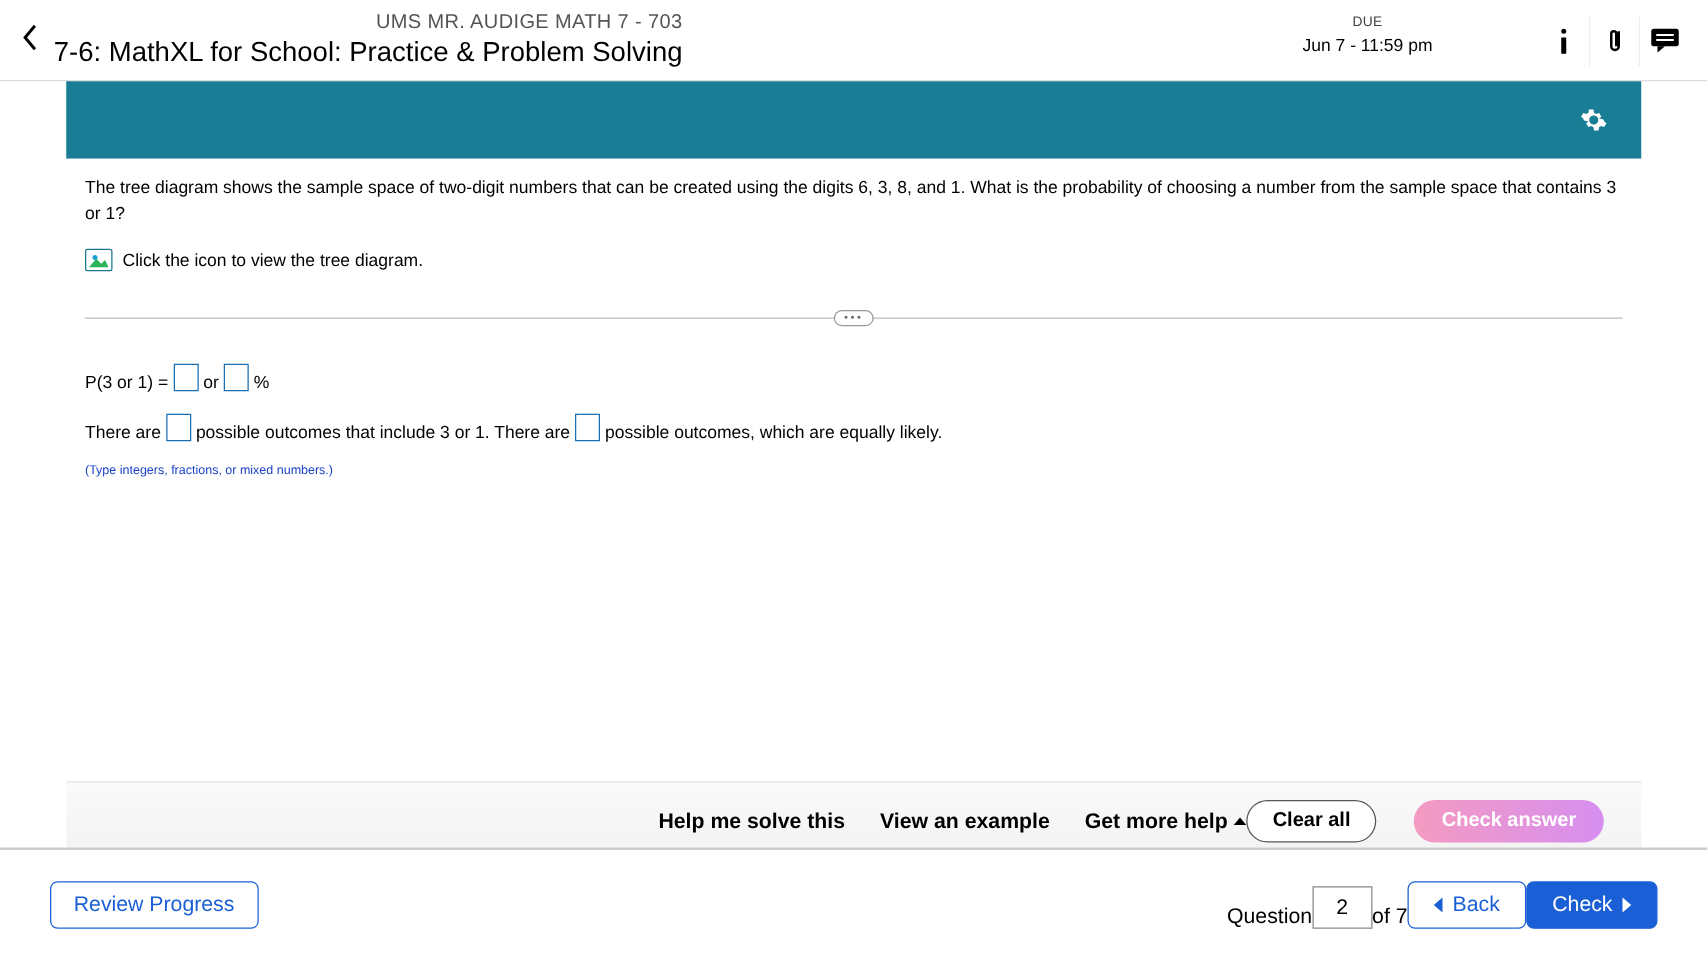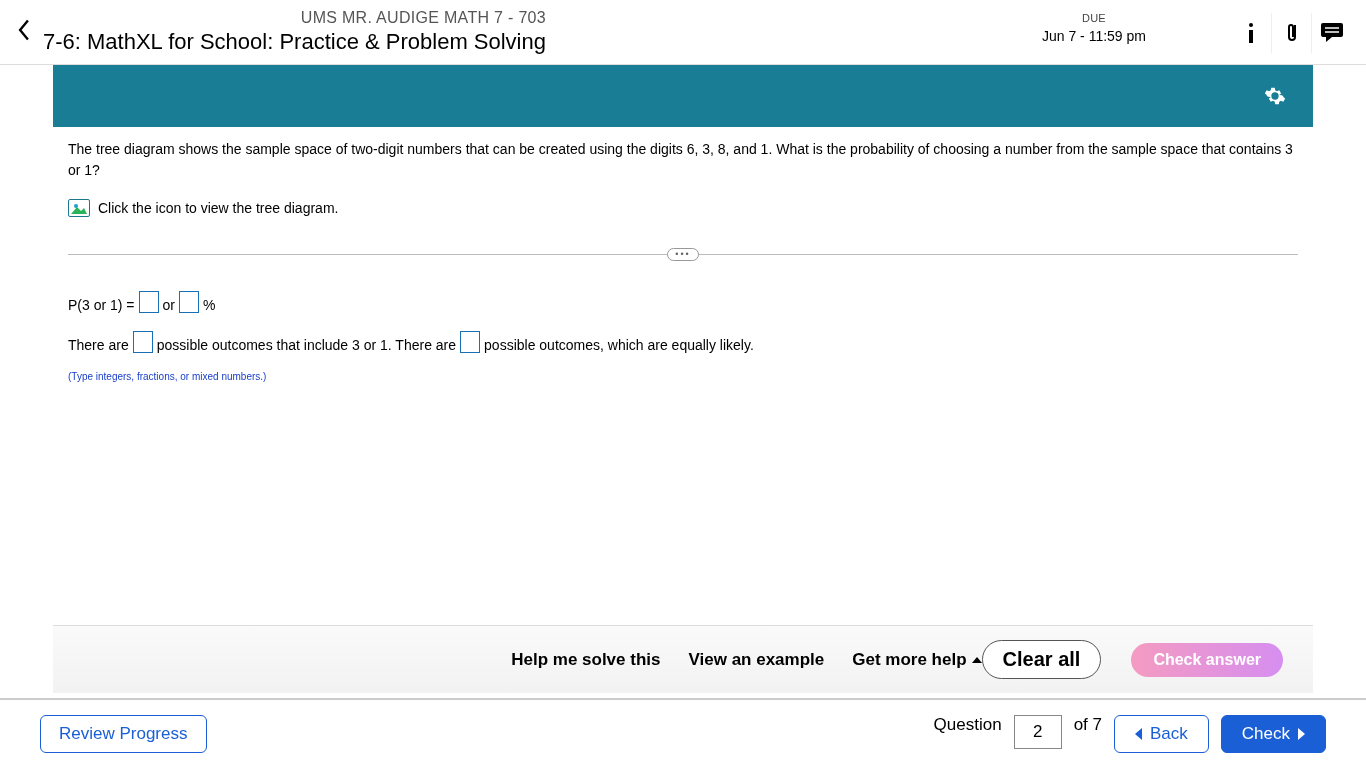--- a/index.html
+++ b/index.html
@@ -33,26 +33,26 @@
 
 .answer-block { margin-top: 30px; font-size: 14px; }
 .answer-line { display: flex; align-items: flex-end; flex-wrap: wrap; gap: 4px; margin-bottom: 18px; }
 .answer-input { width: 20px; height: 22px; border: 1px solid #1a6fb3; background: #fff; text-align: center; font-size: 14px; }
 .hint-text { color: #1a3fc7; font-size: 10px; }
 
 .tools-bar { width: 100%; padding: 14px 30px; display: flex; align-items: center; justify-content: flex-end; border-top: 1px solid #ddd; background: linear-gradient(#fafafa,#f2f2f2); }
 .tools-left { display: flex; gap: 28px; align-items: center; }
 .tool-link { font-size: 17px; font-weight: bold; color: #000; cursor: pointer; display: flex; align-items: center; gap: 5px; }
 .tools-right { display: flex; gap: 30px; align-items: center; }
-.clear-btn { border: 1.5px solid #555; background: #fff; padding: 7px 20px; border-radius: 20px; font-size: 20px; font-weight: bold; cursor: pointer; }
+.clear-btn { border: 1.5px solid #555; background: #fff; padding: 7px 20px; border-radius: 20px; font-size: 16px; font-weight: bold; cursor: pointer; }
 .check-btn { background: linear-gradient(90deg, #f49bc1, #d68ef0); color: #fff; padding: 8px 22px; border-radius: 20px; font-size: 16px; font-weight: bold; cursor: pointer; border: none; }
 
-.footer-bar { position: absolute; bottom: 0; left: 0; width: 100%; height: 70px; border-top: 2px solid #ccc; background: #fff; display: flex; align-items: center; justify-content: space-between; padding: 0 40px; }
+.footer-bar { position: absolute; bottom: 0; left: 0; width: 100%; height: 90px; border-top: 2px solid #ccc; background: #fff; display: flex; align-items: center; justify-content: space-between; padding: 0 40px; }
 .review-btn { border: 1.5px solid #1a5fd6; color: #1a5fd6; background: #fff; padding: 8px 18px; border-radius: 6px; font-size: 17px; cursor: pointer; }
-.footer-right { display: flex; align-items: flex-start; gap: 12px; }
+.footer-right { display: flex; align-items: flex-end; gap: 0; }
 .q-label { font-size: 17px; color: #000; }
 .q-input { width: 48px; height: 34px; border: 1px solid #888; text-align: center; font-size: 17px; }
 .q-total { font-size: 17px; }
 .nav-btn { padding: 8px 20px; border-radius: 6px; font-size: 17px; cursor: pointer; display: flex; align-items: center; gap: 8px; }
 .back-btn { border: 1.5px solid #1a5fd6; color: #1a5fd6; background: #fff; }
 .next-btn { border: 1.5px solid #1a5fd6; color: #fff; background: #1a5fd6; }
 
 .small-triangle-up { width: 0; height: 0; border-left: 5px solid transparent; border-right: 5px solid transparent; border-bottom: 6px solid #000; display:inline-block;}
 .small-triangle-left { width: 0; height: 0; border-top: 6px solid transparent; border-bottom: 6px solid transparent; border-right: 7px solid currentColor; display:inline-block;}
 .small-triangle-right { width: 0; height: 0; border-top: 6px solid transparent; border-bottom: 6px solid transparent; border-left: 7px solid currentColor; display:inline-block;}

